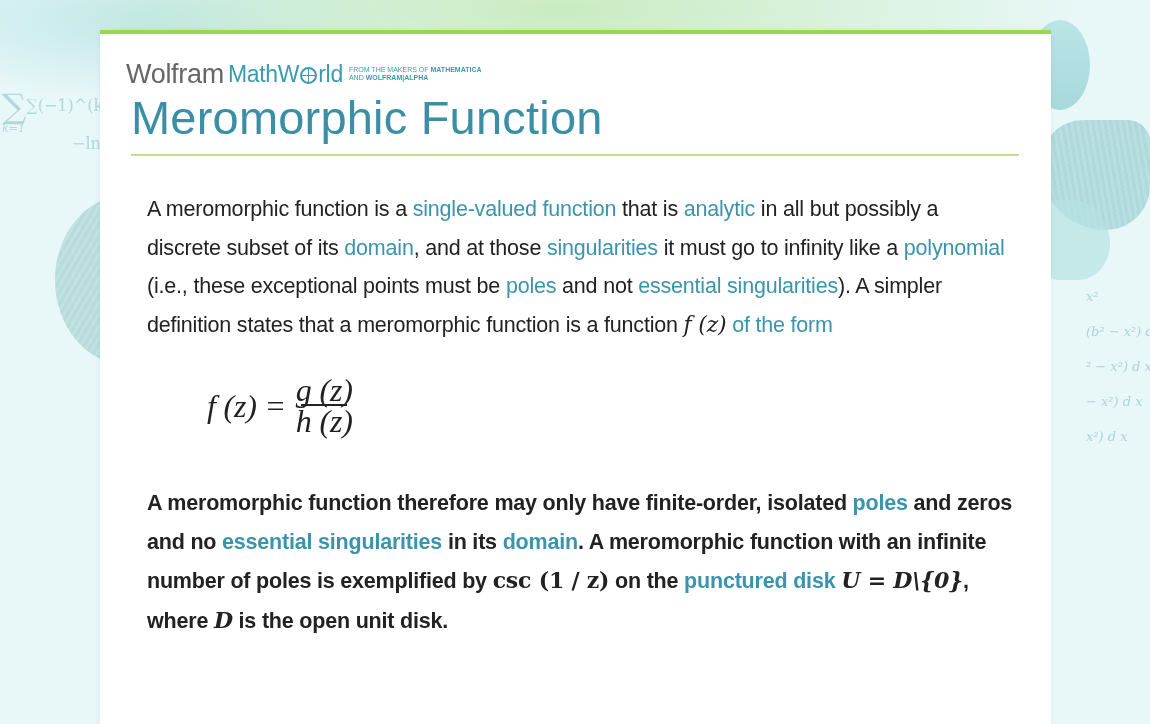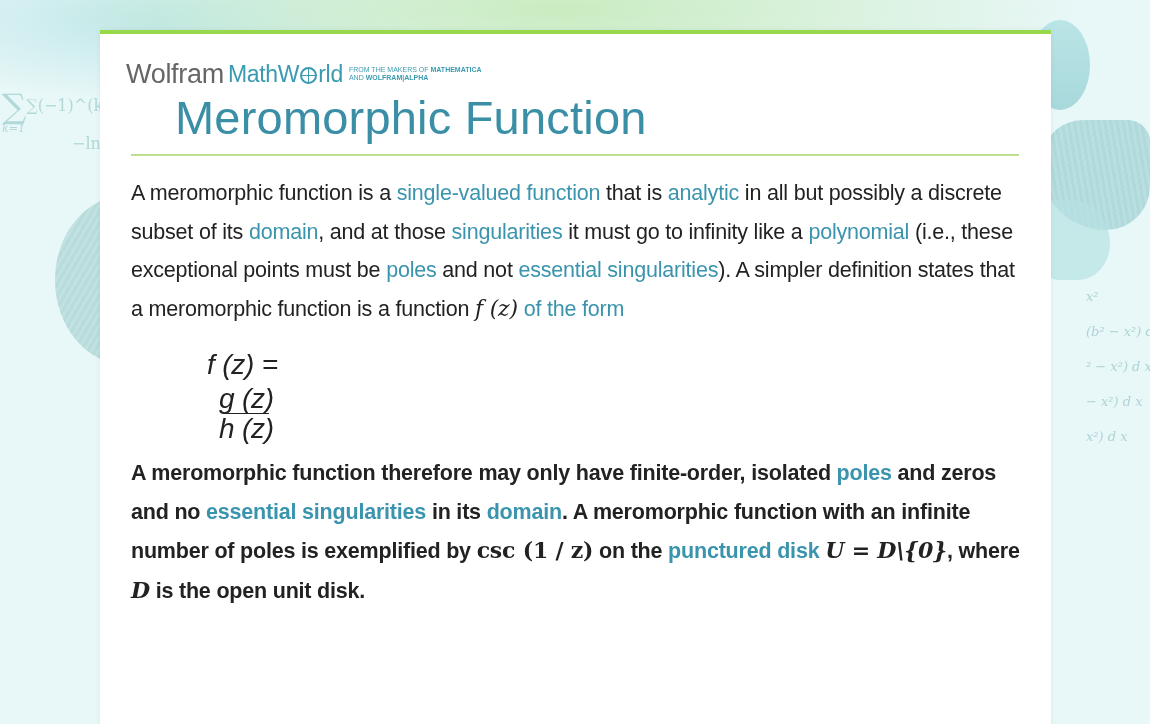--- a/index.html
+++ b/index.html
@@ -70,41 +70,41 @@
     border: 2px solid #3a9bb0; margin: 0 1px; position: relative; top: 1px;
     background:
       linear-gradient(0deg, transparent 45%, #3a9bb0 45% 55%, transparent 55%),
       linear-gradient(90deg, transparent 45%, #3a9bb0 45% 55%, transparent 55%);
   }
   .brand-tag { font-size: 7px; line-height: 8px; color: #3a9bb0; margin-left: 2px; text-transform: uppercase; }
   .brand-tag b { font-weight: bold; }
 
   .title {
     position: absolute; left: 31px; top: 56px;
-    font-size: 47px; color: #3a8fa6; font-weight: normal; letter-spacing: 0.2px; margin-left: 44px;
+    font-size: 47px; color: #3a8fa6; font-weight: normal; letter-spacing: 0.2px;
   }
   .title-rule {
     position: absolute; left: 31px; top: 120px; width: 888px; height: 2px; background: #bfe08e;
   }
 
   .content {
     position: absolute; left: 31px; top: 140px; width: 900px;
     font-size: 21.5px; color: #222222; line-height: 38.5px; letter-spacing: -0.2px;
   }
-  .content p { margin: 0; }
+  .content p { margin: 16px; }
   .content a { color: #3a94ad; text-decoration: none; }
   .math { font-family: "DejaVu Serif", "Liberation Serif", serif; font-size: 22px; }
   .p1 { }
   .display-eq {
     position: relative; height: 105px; margin-top: 2px;
   }
   .eq-inner {
     position: absolute; left: 76px; top: 16px;
     display: flex; align-items: center;
-    font-family: Liberation Sans, sans-serif; font-size: 28px; flex-direction: column;
+    font-family: Liberation Serif, serif; font-size: 32px;
   }
   .eq-lhs { margin-right: 8px; }
   .frac { display: inline-flex; flex-direction: column; align-items: center; }
   .frac .num { padding: 0 2px; line-height: 28px; }
   .frac .bar { width: 46px; height: 1.5px; background: #222; }
   .frac .den { padding: 0 2px; line-height: 30px; }
   .p2 { margin-top: 0; }
   .p3 { margin-top: 19px !important; font-weight: bold; }
   .p4 { margin-top: 19px !important; }
 </style>

